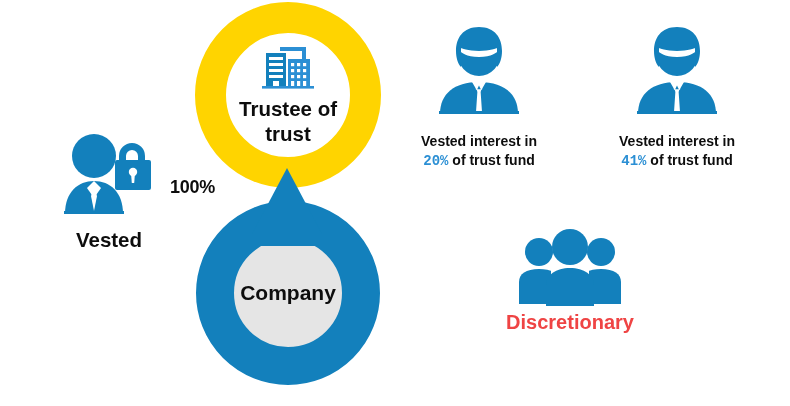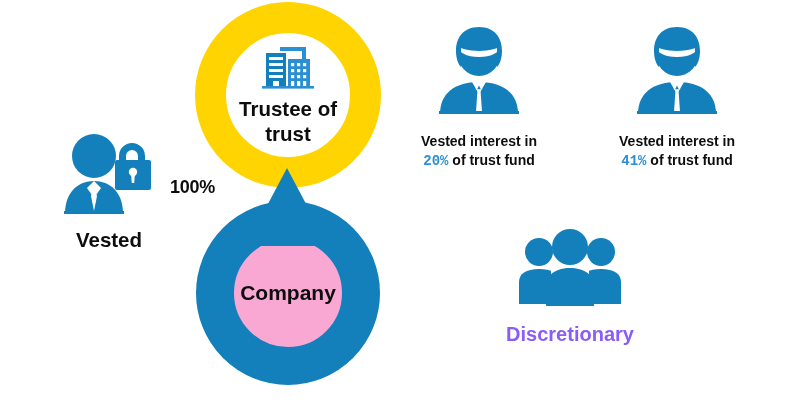--- a/index.html
+++ b/index.html
@@ -38,21 +38,21 @@
     border: 31px solid #FFD400;
     background: #ffffff;
     z-index: 3;
   }
   #company-node {
     left: 196px;
     top: 201px;
     width: 184px;
     height: 184px;
     border: 38px solid #1380BC;
-    background: #f9a8d4;
+    background: #e5e5e5;
     z-index: 2;
   }
 
   .node-inner {
     display: flex;
     flex-direction: column;
     align-items: center;
     justify-content: center;
     width: 100%;
     height: 100%;
@@ -136,22 +136,21 @@
   #discretionary-group {
     left: 470px;
     top: 226px;
     width: 200px;
     text-align: center;
   }
   #discretionary-icon { display: block; margin: 0 auto; }
   #discretionary-label {
     font-size: 20px;
     font-weight: bold;
-    color: #8b5cf6;
-    margin-top: 12px;
+    color: #ef4444;
     line-height: 1.25;
   }
 </style>
 </head>
 <body>
 
 <div id="canvas">
 
   <div class="abs" id="settlor-group">
     <span id="settlor-icon">

